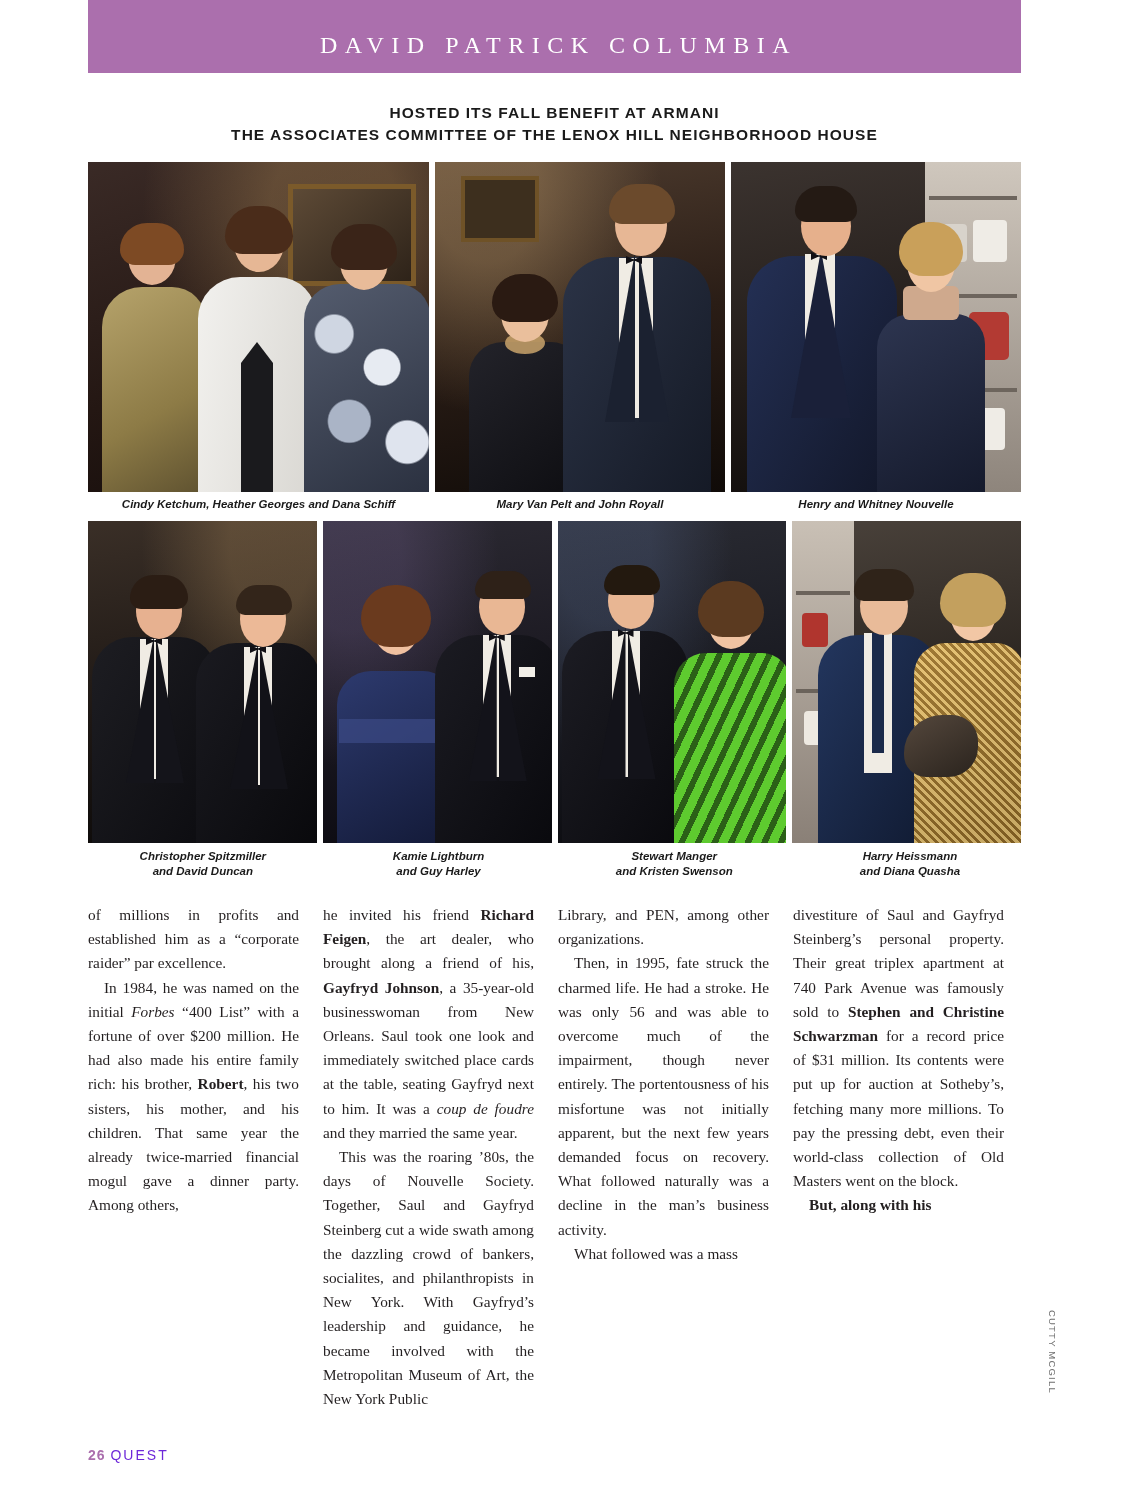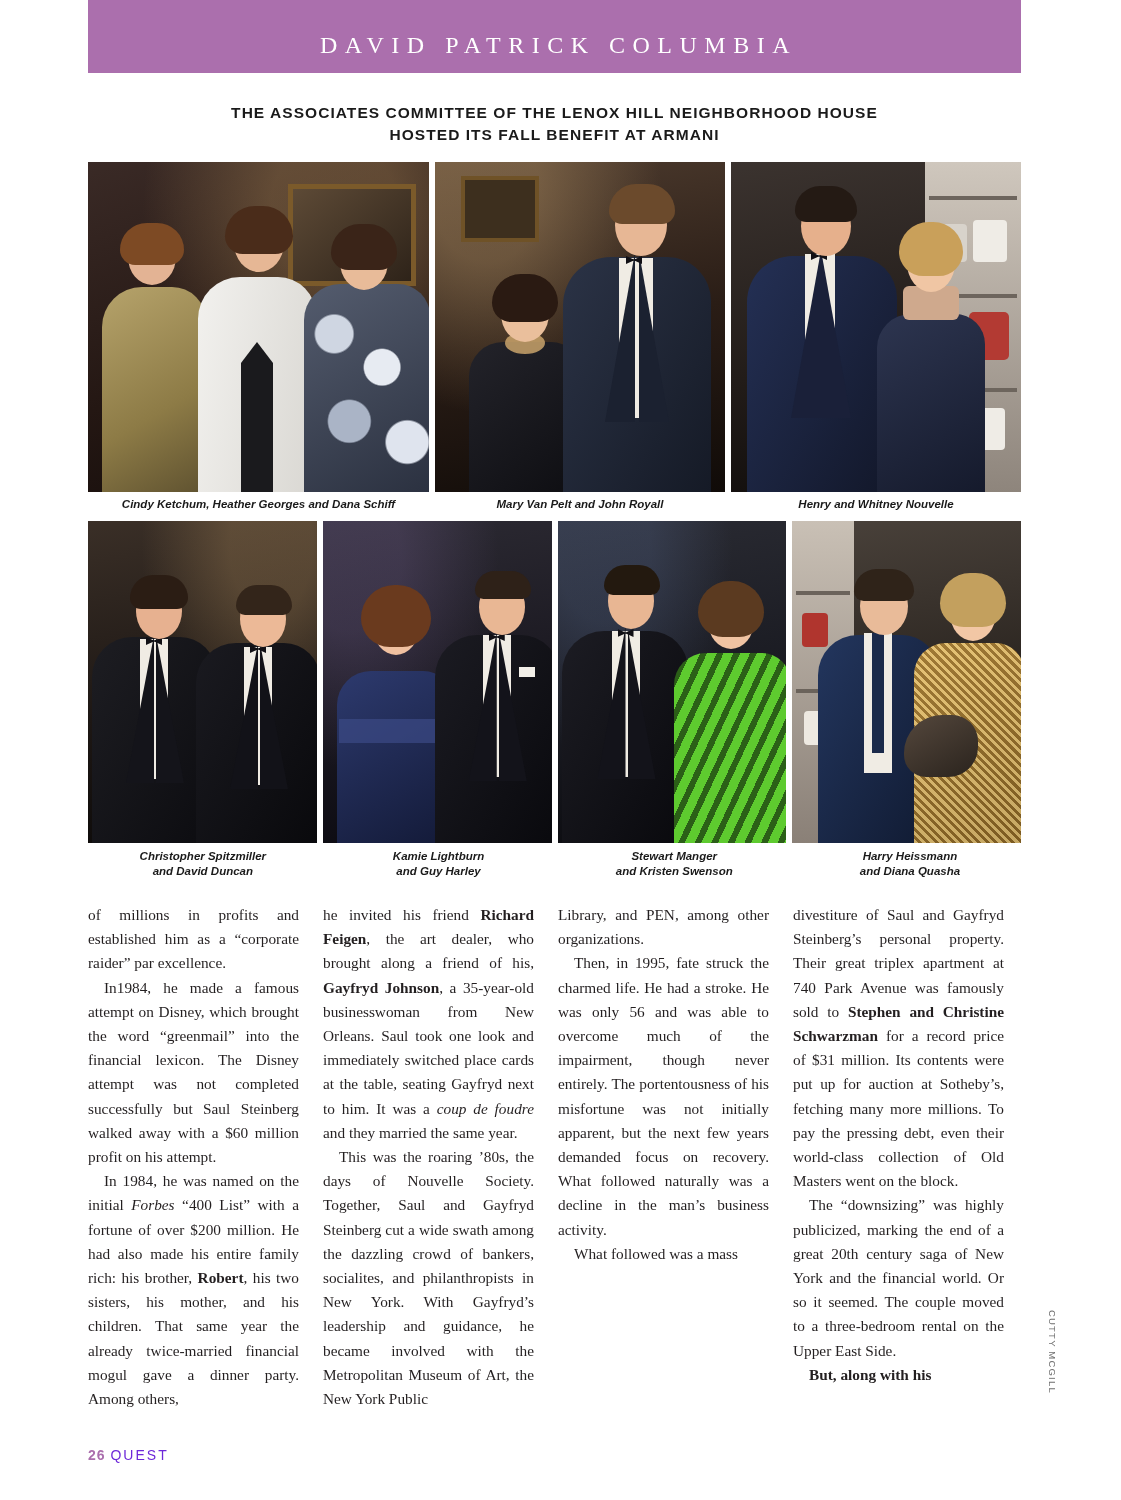--- a/index.html
+++ b/index.html
@@ -186,22 +186,22 @@
   }
 </style>
 </head>
 <body>
 
 <div class="masthead">
   <div class="masthead-title">DAVID PATRICK COLUMBIA</div>
 </div>
 
 <div class="headline">
+  <div>HOSTED ITS FALL BENEFIT AT ARMANI</div>
   <div>THE ASSOCIATES COMMITTEE OF THE LENOX HILL NEIGHBORHOOD HOUSE</div>
-  <div>HOSTED ITS FALL BENEFIT AT ARMANI</div>
 </div>
 
 <div class="photos-top">
 
   <div class="photo p-top-1">
     <div class="bg" style="background:linear-gradient(160deg,#3a2a26 0%,#241713 55%,#120b09 100%);"></div>
     <div class="bg" style="background:radial-gradient(ellipse at 72% 14%, rgba(190,150,95,.35) 0 18%, rgba(0,0,0,0) 55%);"></div>
 
     <div style="position:absolute;left:200px;top:22px;width:118px;height:92px;border:5px solid #7b5a2a;background:linear-gradient(140deg,#5d4a36,#2e2319);"></div>
 
@@ -397,38 +397,36 @@
 </div>
 <div class="caption cap-bot cap-b4">
   <span>Harry Heissmann</span><br>
   <span>and Diana Quasha</span>
 </div>
 
 <div class="columns">
 
   <div class="col">
     <p class="first">of millions in profits and established him as a “corporate raider” par excellence.</p>
-    <p>In1984, he made a famous attempt on Disney, which brought the word “greenmail” into the financial lexicon. The Disney attempt was not completed successfully but Saul Steinberg walked away with a $60 million profit on his attempt.</p>
     <p><span>In 1984, he was named on the initial </span><i>Forbes</i><span> “400 List” with a fortune of over $200 million. He had also made his entire family rich: his brother, </span><b>Robert</b><span>, his two sisters, his mother, and his children. That same year the already twice-married financial mogul gave a dinner party. Among others,</span></p>
   </div>
 
   <div class="col">
     <p class="first"><span>he invited his friend </span><b>Richard Feigen</b><span>, the art dealer, who brought along a friend of his, </span><b>Gayfryd Johnson</b><span>, a 35-year-old businesswoman from New Orleans. Saul took one look and immediately switched place cards at the table, seating Gayfryd next to him. It was a </span><i>coup de foudre</i><span> and they married the same year.</span></p>
     <p>This was the roaring ’80s, the days of Nouvelle Society. Together, Saul and Gayfryd Steinberg cut a wide swath among the dazzling crowd of bankers, socialites, and philanthropists in New York. With Gayfryd’s leadership and guidance, he became involved with the Metropolitan Museum of Art, the New York Public</p>
   </div>
 
   <div class="col">
     <p class="first">Library, and PEN, among other organizations.</p>
     <p>Then, in 1995, fate struck the charmed life. He had a stroke. He was only 56 and was able to overcome much of the impairment, though never entirely. The portentousness of his misfortune was not initially apparent, but the next few years demanded focus on recovery. What followed naturally was a decline in the man’s business activity.</p>
     <p>What followed was a mass</p>
   </div>
 
   <div class="col">
     <p class="first"><span>divestiture of Saul and Gayfryd Steinberg’s personal property. Their great triplex apartment at 740 Park Avenue was famously sold to </span><b>Stephen and Christine Schwarzman</b><span> for a record price of $31 million. Its contents were put up for auction at Sotheby’s, fetching many more millions. To pay the pressing debt, even their world-class collection of Old Masters went on the block.</span></p>
-    <p>The “downsizing” was highly publicized, marking the end of a great 20th century saga of New York and the financial world. Or so it seemed. The couple moved to a three-bedroom rental on the Upper East Side.</p>
     <p><b>But, along with his</b></p>
   </div>
 </div>
 
 <div class="folio">
   <span class="num">26</span>
   <span class="mag">QUEST</span>
 </div>
 
 <div class="credit">CUTTY MCGILL</div>

